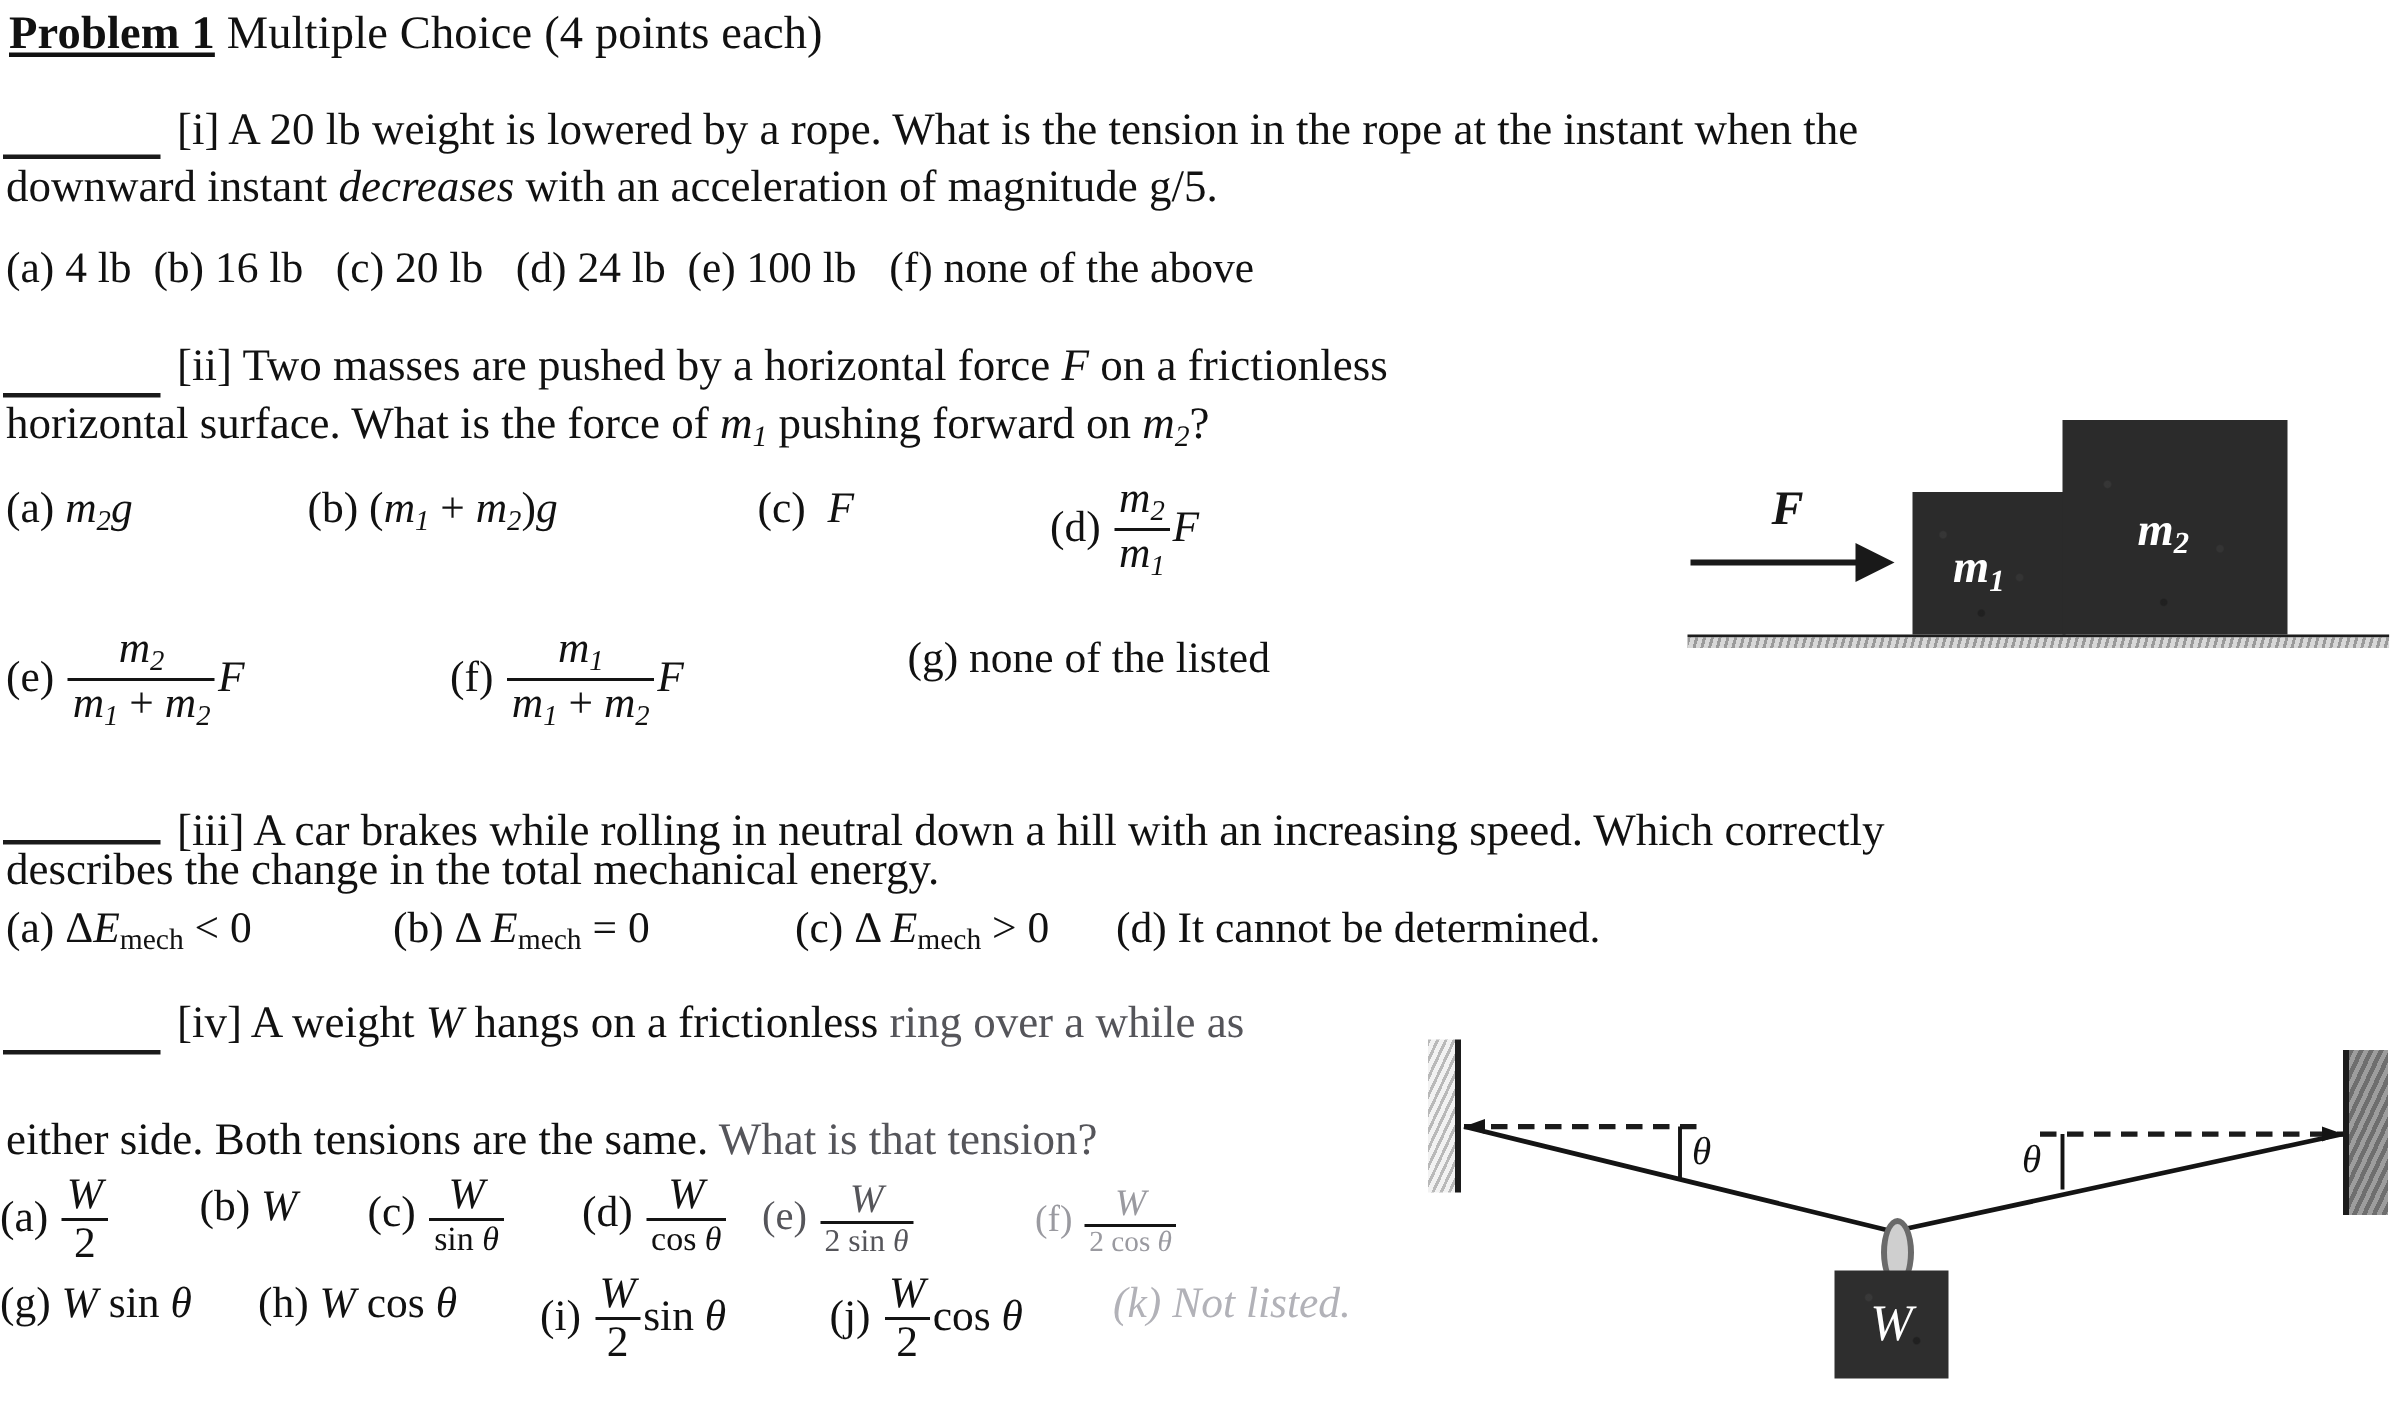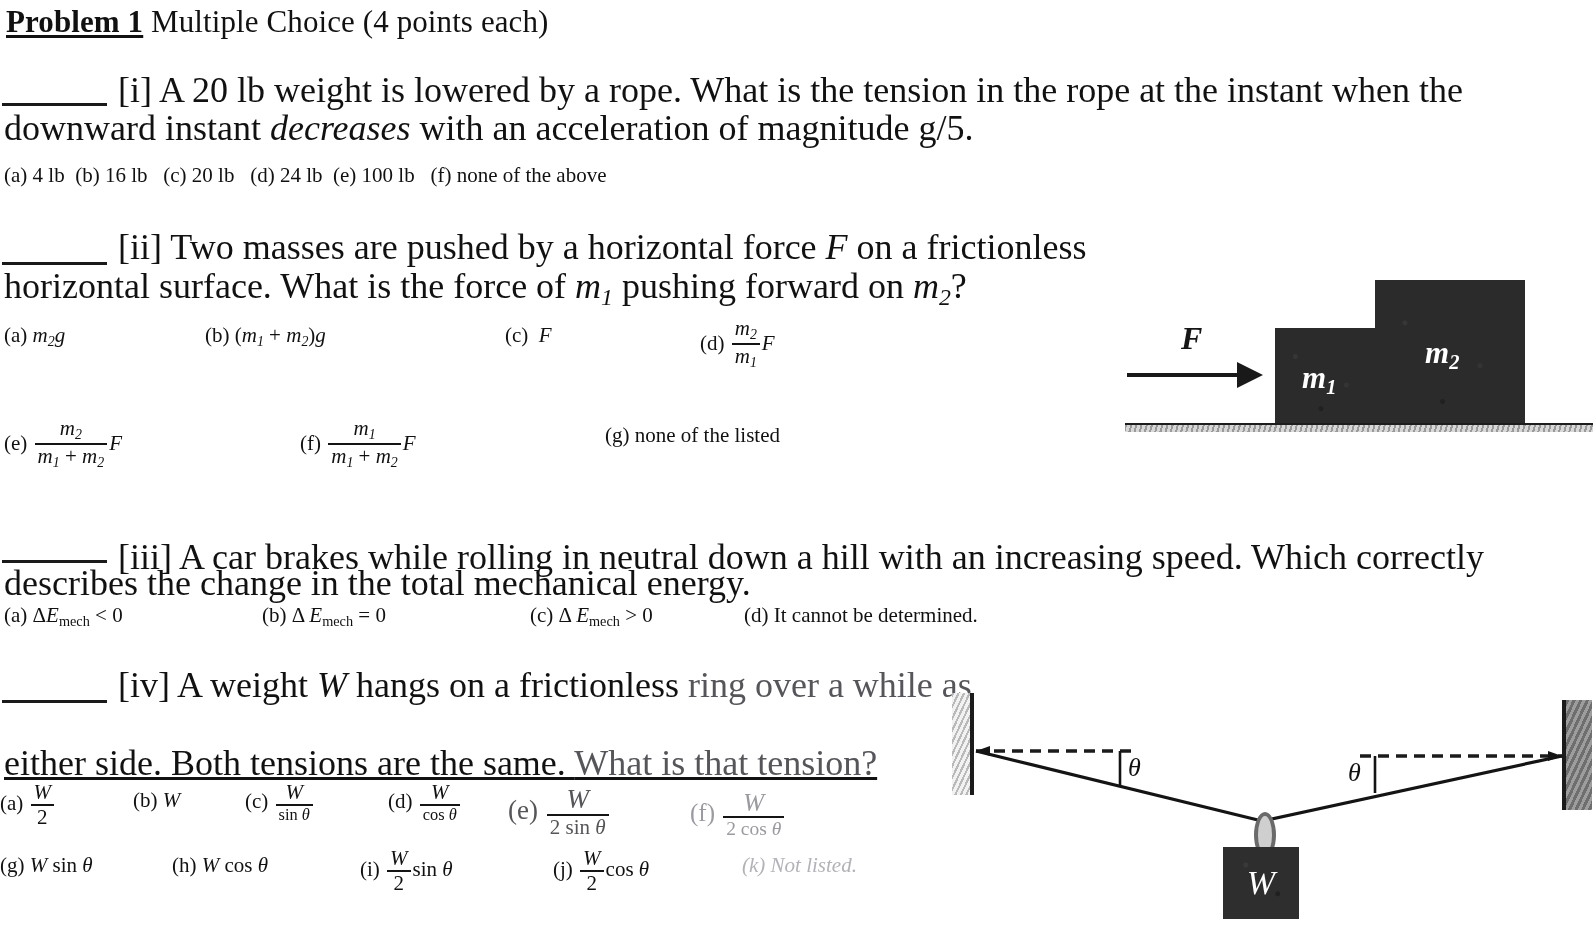--- a/index.html
+++ b/index.html
@@ -28,22 +28,22 @@
     font-size: 31px;
     letter-spacing: 0.1px;
   }
   .prob-label {
     font-weight: bold;
     text-decoration: underline;
     text-underline-offset: 3px;
     text-decoration-thickness: 2.5px;
   }
 
-  .qline { font-size: 36px; }
-  .optrow { font-size: 21px; }
+  .qline { font-size: 30px; }
+  .optrow { font-size: 29px; }
 
   
   .blank {
     position: absolute;
     height: 0;
     border-bottom: 3px solid #1a1a1a;
   }
 
   
   .frac {
@@ -246,21 +246,21 @@
     (c) Δ <span class="ital">E</span><span class="supless">mech</span> &gt; 0
   </div>
   <div class="txt optrow" style="left:744px; top:605px;">
     <span>(d)</span> <span>It cannot be determined.</span>
   </div>
 
   <div class="blank" style="left:2px; top:700px; width:105px;"></div>
   <div class="txt qline" style="left:118px; top:667px;">
     [iv] A weight <span class="ital">W</span> hangs on a frictionless <span class="fade1">ring over a while as</span>
   </div>
-  <div class="txt qline" style="left:4px; top:745px;text-decoration:underline;">
+  <div class="txt qline" style="left:4px; top:745px;">
     either side.  Both tensions are the same. <span class="fade1"> What is that tension?</span>
   </div>
 
   <div class="txt optrow" style="left:0px; top:782px;">
     <span>(a)</span>
     <span class="frac"><span class="num"><span class="ital">W</span></span><span class="den">2</span></span>
   </div>
   <div class="txt optrow" style="left:113px; top:790px;margin-left:20px;">
     <span>(b)</span> <span class="ital">W</span>
   </div>

